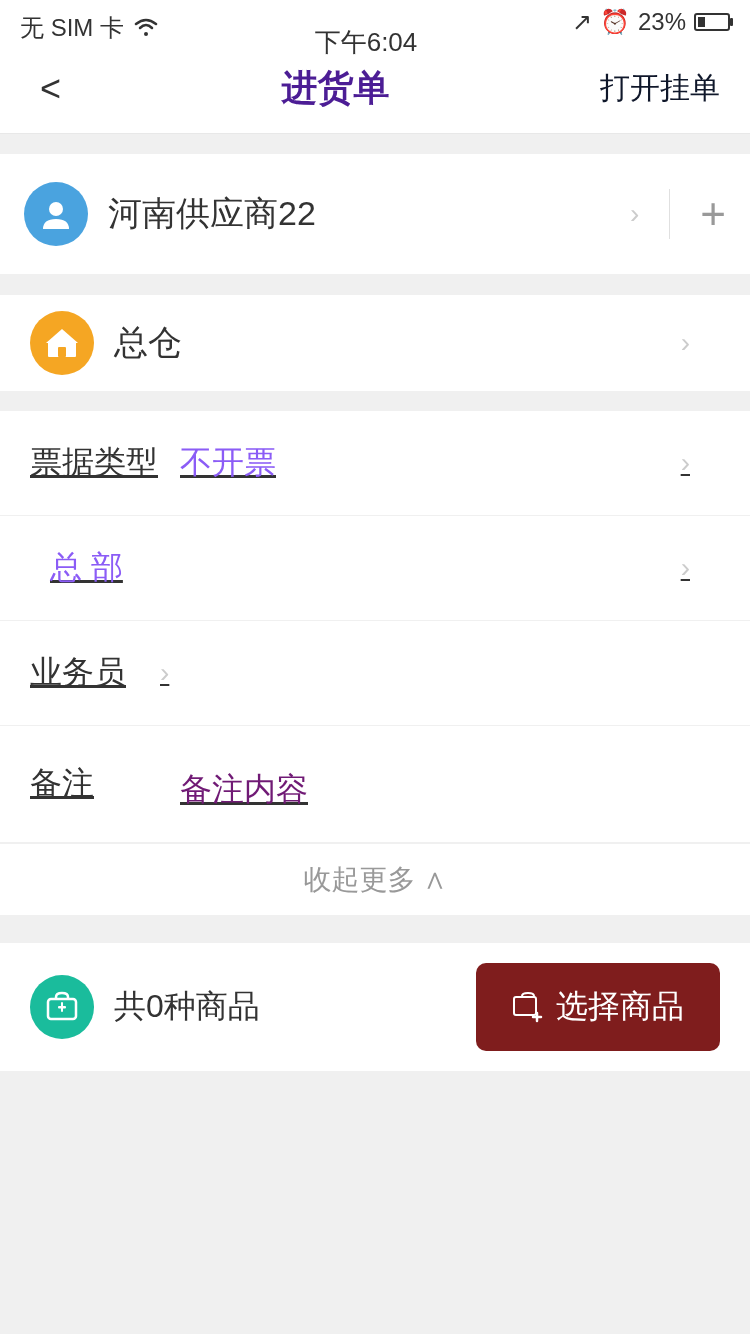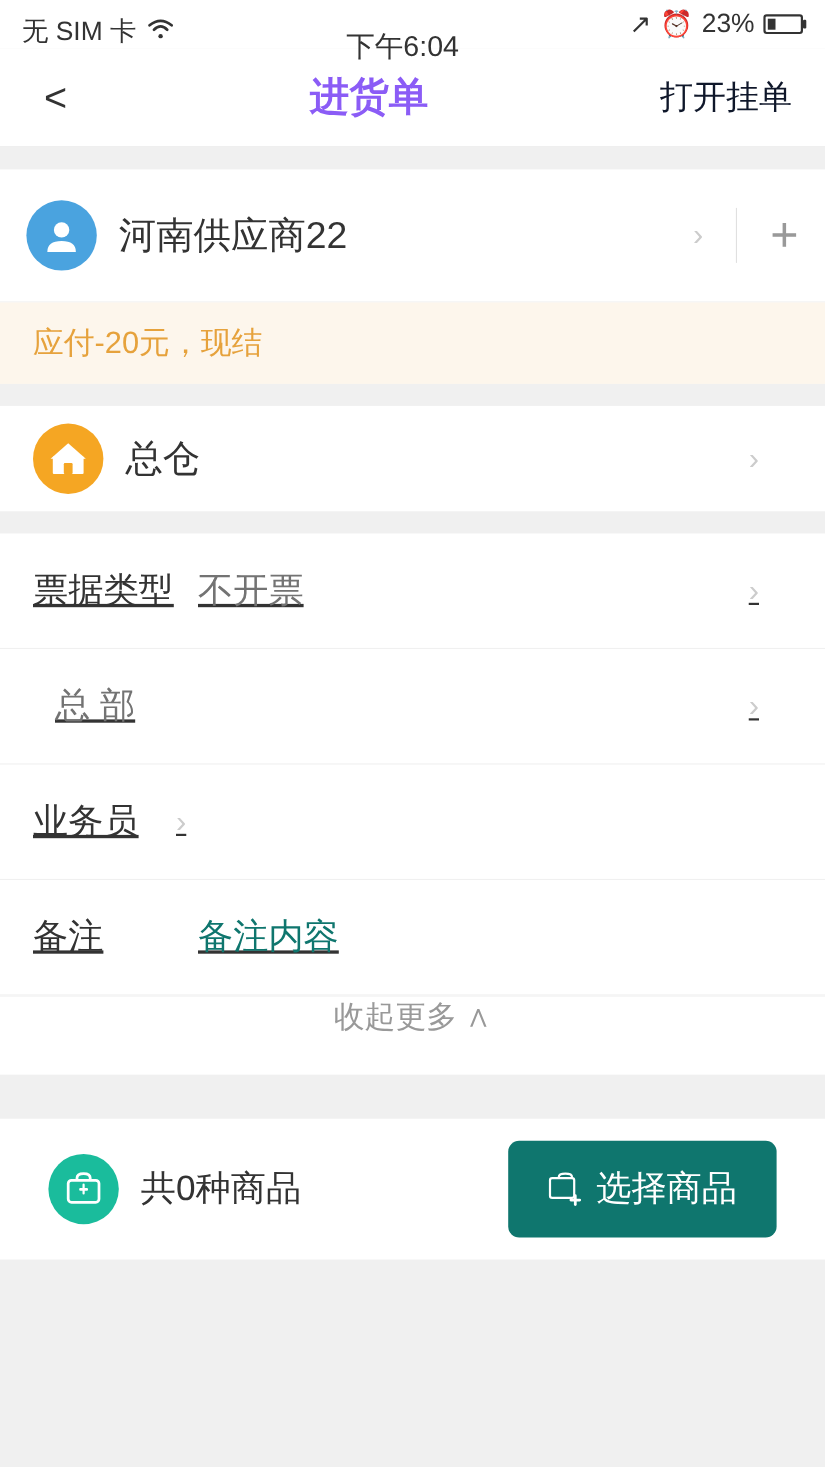--- a/index.html
+++ b/index.html
@@ -52,21 +52,21 @@
     }
     .nav-back {
       font-size: 36px;
       color: #333;
       cursor: pointer;
       padding: 10px;
     }
     .nav-title {
       font-size: 36px;
       font-weight: 600;
-      color: #8b5cf6;
+      color: #4c1d95;
     }
     .nav-action {
       font-size: 30px;
       color: #0f172a;
       cursor: pointer;
     }
 
     
     .section-gap {
       height: 20px;
@@ -162,63 +162,64 @@
     .form-row:last-child { border-bottom: none; }
     .form-label {
       font-size: 32px;
       color: #333;
       width: 130px;
       flex-shrink: 0;
     }
     .form-value {
       flex: 1;
       font-size: 32px;
-      color: #737373;
+      color: #8b5cf6;
       padding-left: 20px;
     }
     .form-value.placeholder {
-      color: #0f766e;
+      color: #701a75;
+      margin-top: 12px;
     }
 
     
     .collapse-bar {
       background: #fff;
       height: 72px;
       display: flex;
-      align-items: flex-start;
+      align-items: center;
       justify-content: center;
       font-size: 28px;
       color: #999;
       cursor: pointer;
       border-top: 1px solid #f0f0f0;
     }
 
     
     .bottom-bar {
       background: #fff;
       display: flex;
       align-items: center;
-      padding: 20px 44px;
-      margin-top: 20px;
+      padding: 20px 30px;
+      margin-top: 8px;
     }
     .product-icon {
       width: 64px; height: 64px;
       border-radius: 50%;
       background: #1abc9c;
       display: flex; align-items: center; justify-content: center;
       margin-right: 20px;
       flex-shrink: 0;
     }
     .product-count {
       flex: 1;
       font-size: 32px;
       color: #333;
     }
     .select-btn {
-      background: #0f766e;
+      background: #7f1d1d;
       color: #fff;
       border: none;
       border-radius: 10px;
       padding: 22px 36px;
       font-size: 32px;
       display: flex;
       align-items: center;
       gap: 12px;
       cursor: pointer;
     }
@@ -272,23 +273,20 @@
           <circle cx="19" cy="14" r="7" fill="white"></circle>
           <path d="M6 34 Q6 24 19 24 Q32 24 32 34" fill="white"></path>
         </svg>
       </div>
       <span class="supplier-name">河南供应商22</span>
       <span class="chevron-right">›</span>
       <div class="divider-v"></div>
       <span class="add-btn">+</span>
     </div>
 
-    <div class="notice-bar">
-      <span>应付-20元，现结</span>
-    </div>
   </div>
 
   <div class="section-gap"></div>
 
   <div class="card">
     <div class="warehouse-row">
       <div class="warehouse-icon">
         <svg viewBox="0 0 36 36" fill="none" width="36" height="36">
           <rect x="4" y="16" width="28" height="16" rx="1" fill="white"></rect>
           <polygon points="18,4 2,18 34,18" fill="white"></polygon>

